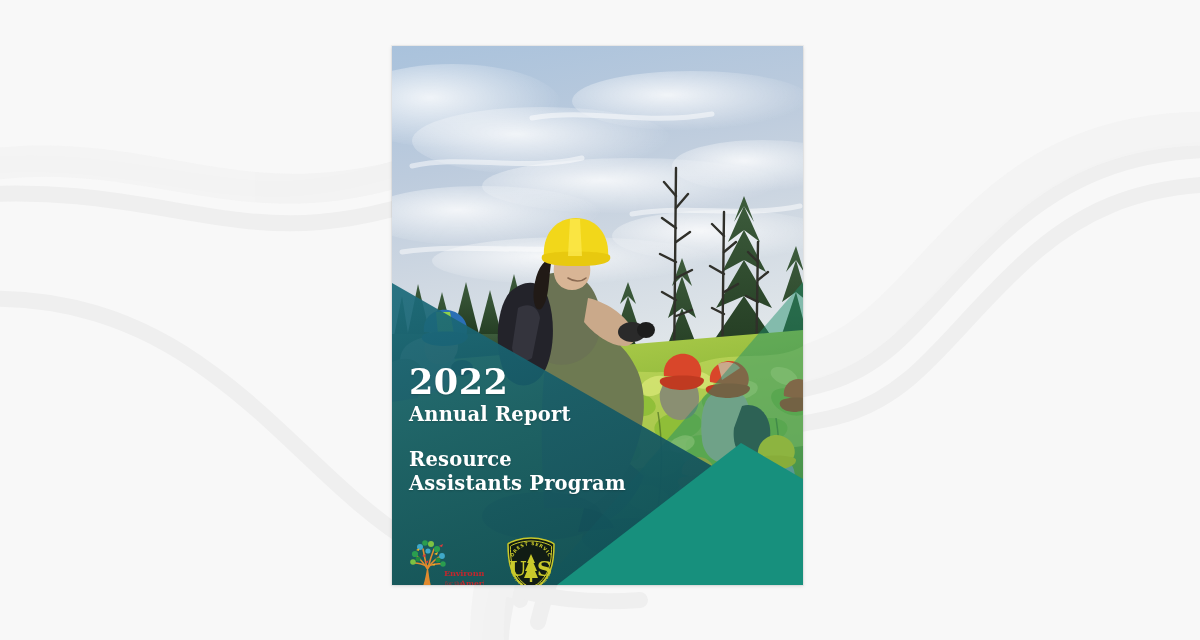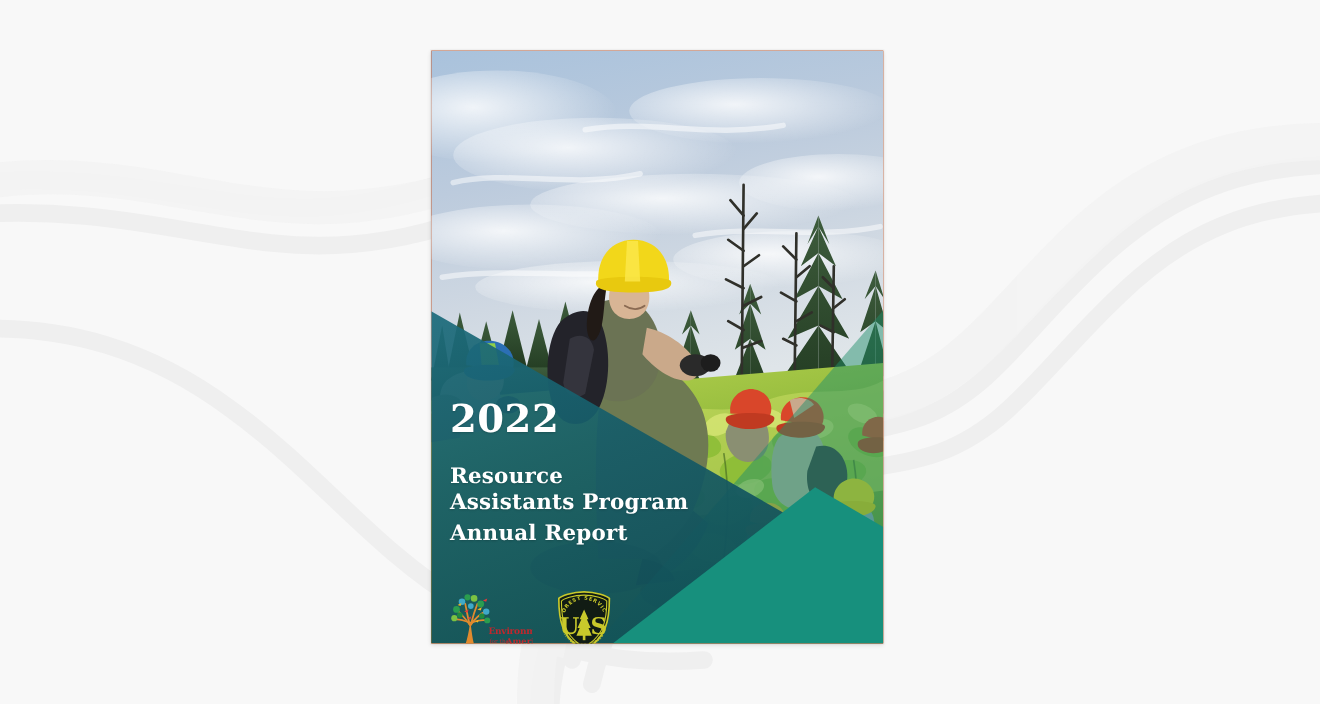--- a/index.html
+++ b/index.html
@@ -19,21 +19,21 @@
   }
   #backdrop-swirls { position:absolute; inset:0; }
 
   
   #cover-card {
     position:absolute;
     left:392px; top:46px;
     width:411px; height:539px;
     overflow:hidden;
     box-shadow:0 1px 4px rgba(0,0,0,0.13), 0 0 0 1px rgba(0,0,0,0.04);
-    background:#c2410c;
+    background:#15803d;
   }
 
   
   .photo-layer { position:absolute; inset:0; overflow:hidden; }
   .photo-svg   { display:block; width:411px; height:539px; }
 
   
   .overlay-svg {
     position:absolute; inset:0;
     width:411px; height:539px;
@@ -343,25 +343,25 @@
 
     <path d="M411,236 L411,539 L150,539 Z" fill="#1f8f6b" opacity="0.48"></path>
 
     <path d="M0,237 L411,472 L411,539 L0,539 Z" fill="url(#tealGrad)" opacity="0.93"></path>
 
     <path d="M349,397 L411,433 L411,539 L165,539 Z" fill="#17907d"></path>
   </svg>
 
   <div id="cover-text">
     <div id="cover-year">2022</div>
+    <div id="cover-subtitle">Annual Report</div>
     <div id="cover-program">
       <span class="line">Resource</span>
       <span class="line">Assistants Program</span>
     </div>
-    <div id="cover-subtitle">Annual Report</div>
   </div>
 
   <div id="cover-logos">
 
     <svg class="logo-box" width="74" height="54" viewBox="0 0 74 54" aria-hidden="true">
 
       <path d="M17,30 C16,38 14,46 12,51 L22,51 C20,46 19,38 18,30 Z" fill="#e08a2e"></path>
       <path d="M12,51 C10,53 24,53 22,51 Z" fill="#c97820"></path>
 
       <g stroke="#e08a2e" stroke-width="1.6" fill="none" stroke-linecap="round">

